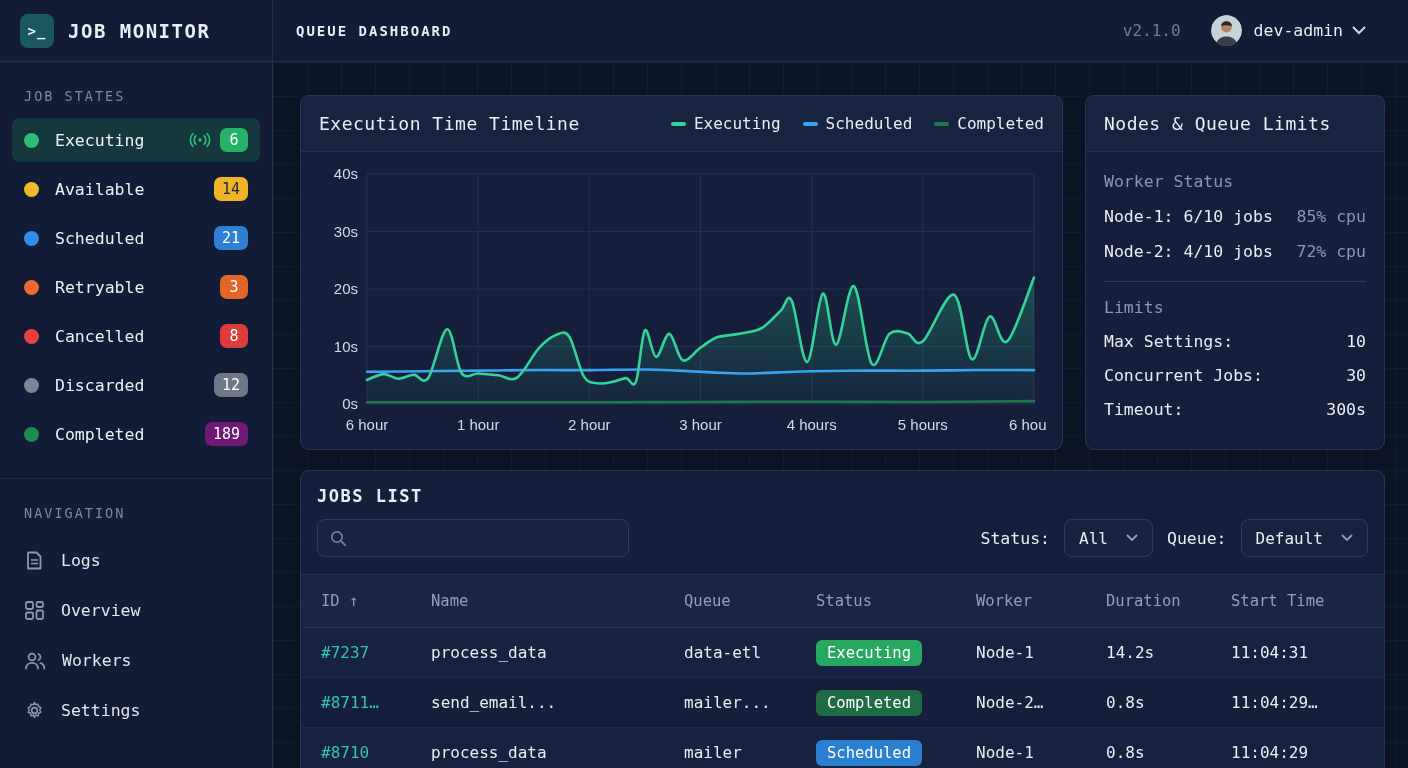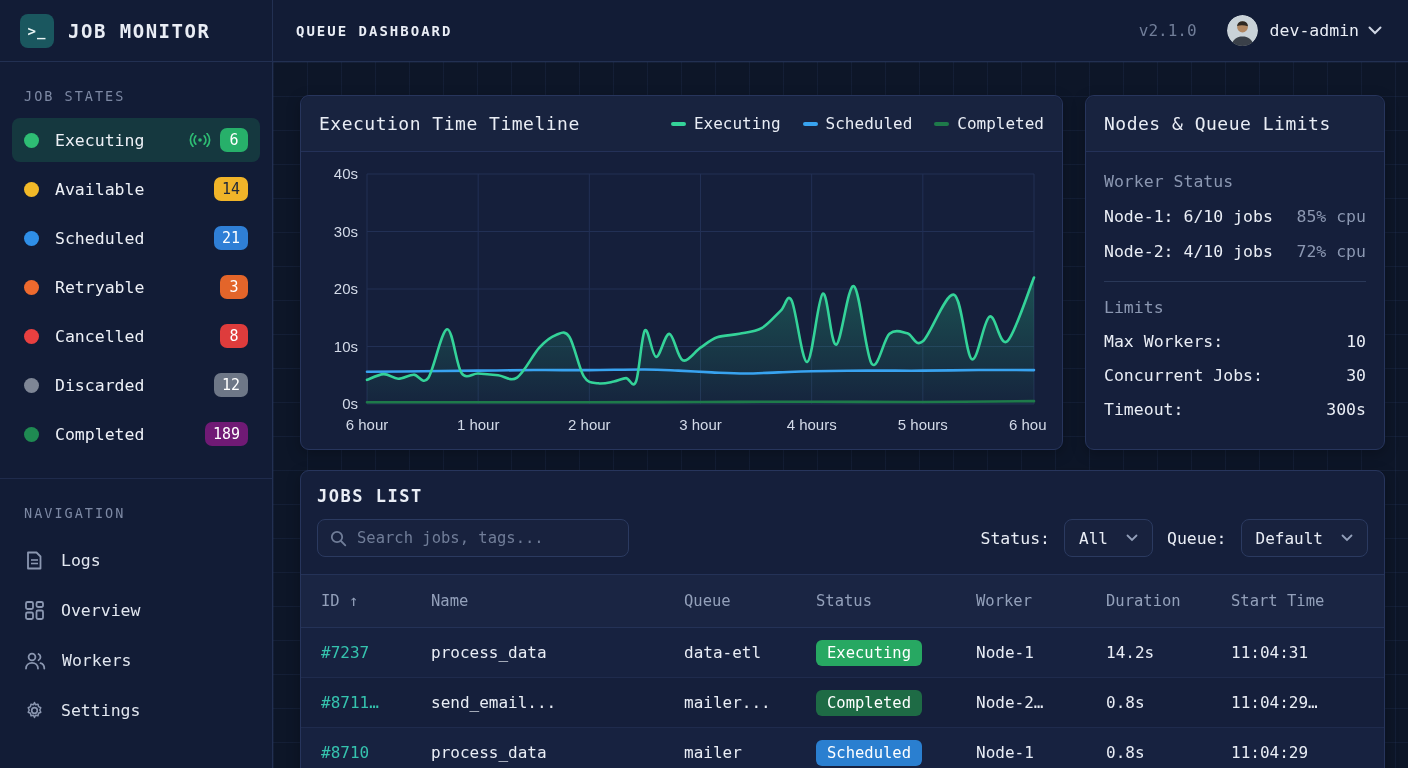--- a/index.html
+++ b/index.html
@@ -19,21 +19,21 @@
     display:flex; align-items:center; padding-left:20px;
     border-right:1px solid #223052;
   }
   .logo {
     width:34px; height:34px; border-radius:8px; background:#1a575f;
     display:flex; align-items:center; justify-content:center;
     font-weight:bold; font-size:14px; color:#eaf4f4; letter-spacing:1px;
   }
   .brand-title { margin-left:14px; font-size:19px; font-weight:bold; letter-spacing:1.5px; }
   .page-title { margin-left:23px; font-size:14px; letter-spacing:2px; font-weight:bold; }
-  .topbar-right { margin-left:auto; display:flex; align-items:center; padding-right:26px; }
+  .topbar-right { margin-left:auto; display:flex; align-items:center; padding-right:42px; }
   .version { color:#707d98; font-size:16px; margin-right:30px; }
   .avatar { width:31px; height:31px; border-radius:50%; overflow:hidden; flex:0 0 31px; }
   .username { margin-left:12px; font-size:16.5px; }
   .chev { margin-left:9px; }
 
   
   .layout { display:flex; height:706px; }
   .sidebar {
     width:273px; flex:0 0 273px; background:#121c36;
     border-right:1px solid #223052; padding:0 12px;
@@ -324,21 +324,21 @@
             <span>Node-1:</span><span> 6/10 jobs</span>
             <span class="node-cpu">85% cpu</span>
           </div>
           <div class="node-row">
             <span>Node-2:</span><span> 4/10 jobs</span>
             <span class="node-cpu">72% cpu</span>
           </div>
           <div class="nodes-divider"></div>
           <div class="muted">Limits</div>
           <div class="limit-row">
-            <span>Max Workers:</span>
+            <span>Max Settings:</span>
             <span class="limit-val">10</span>
           </div>
           <div class="limit-row">
             <span>Concurrent Jobs:</span>
             <span class="limit-val">30</span>
           </div>
           <div class="limit-row">
             <span>Timeout:</span>
             <span class="limit-val">300s</span>
           </div>
@@ -347,21 +347,20 @@
     </div>
 
     <section class="panel jobs-panel">
       <div class="jobs-title">JOBS LIST</div>
       <div class="jobs-controls">
         <div class="search-box">
           <svg width="17" height="17" viewBox="0 0 17 17">
             <circle cx="7" cy="7" r="5.2" fill="none" stroke="#707d98" stroke-width="1.8"></circle>
             <line x1="11" y1="11" x2="15.3" y2="15.3" stroke="#707d98" stroke-width="1.8" stroke-linecap="round"></line>
           </svg>
-          <input type="text" placeholder="Search jobs, tags..." style="">
         </div>
         <div class="filters">
           <span class="filter-label">Status:</span>
           <div class="select">
             <span>All</span>
             <svg width="12" height="8" viewBox="0 0 12 8">
               <polyline points="1.5,1.5 6,6 10.5,1.5" fill="none" stroke="#93a0ba" stroke-width="1.8" stroke-linecap="round"></polyline>
             </svg>
           </div>
           <span class="filter-label">Queue:</span>

